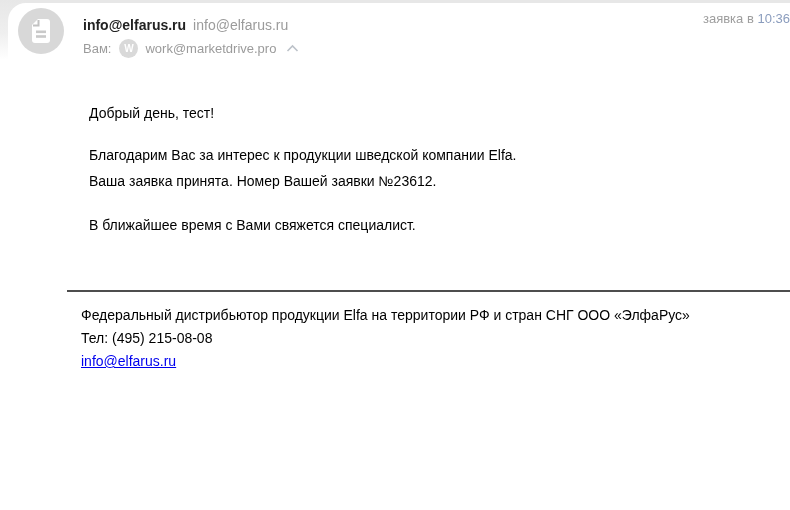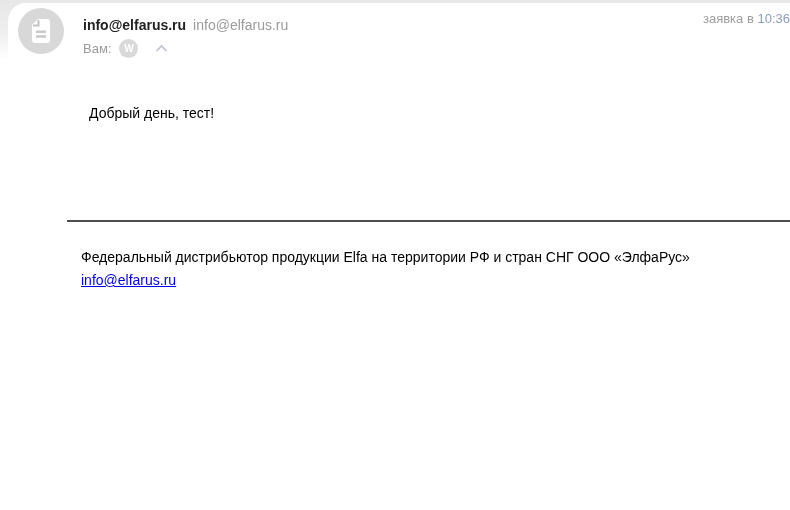--- a/index.html
+++ b/index.html
@@ -49,21 +49,21 @@
   }
   .mail-body p{margin:8px;line-height:26px;white-space:nowrap;}
   .p2{margin-top:16px !important;}
   .p3{margin-top:18px !important;}
   .divider{
     border:0;border-top:2px solid #4d4d4d;height:0;
     margin:52px 0 0 -14px;
   }
   .p4{margin-top:16px !important;}
   .p5{margin-top:8px !important;}
-  .signature{margin-top:24px;line-height:23px;font-size:14px;}
+  .signature{margin-top:12px;line-height:23px;font-size:14px;}
   .signature div{white-space:nowrap;}
   .signature a{color:#0000ee;text-decoration:underline;cursor:pointer;}
 </style>
 </head>
 <body>
 
 <div class="bg-top"></div>
 <div class="bg-corner"></div>
 
 <div class="card">
@@ -81,41 +81,45 @@
 
   <div class="hdr-text">
     <div class="hdr-line1">
       <span class="sender-name">info@elfarus.ru</span><span class="sender-email">info@elfarus.ru</span>
     </div>
     <div class="hdr-line2">
       <span class="to-label">Вам:</span>
       <span class="recipient-avatar">
           <span>W</span>
         </span>
+      <span class="recipient-email">work@marketdrive.pro</span>
       <span class="chevron">
         <svg width="13" height="9" viewBox="0 0 13 9">
           <polyline points="1.5,7 6.5,2 11.5,7" fill="none" stroke="#bcc2c9" stroke-width="1.6"></polyline>
         </svg>
       </span>
     </div>
   </div>
 
   <div class="date-wrap">
     <span class="date-label">заявка в</span>
     <span class="date-time">10:36</span>
   </div>
 
   <div class="mail-body">
     <p class="p1">Добрый день, тест!</p>
     <p class="p2">
-      <br>
+      <span>Благодарим Вас за интерес к продукции шведской компании Elfa.</span><br>
+      <span>Ваша заявка принята. Номер Вашей заявки №23612.</span>
     </p>
+    <p class="p3">В ближайшее время с Вами свяжется специалист.</p>
 
     <hr class="divider">
 
 
     <div class="signature">
       <div>Федеральный дистрибьютор продукции Elfa на территории РФ и стран СНГ ООО «ЭлфаРус»</div>
+      <div>Тел: (495) 215-08-08</div>
       <div><a href="#">info@elfarus.ru</a></div>
     </div>
   </div>
 
 </div>
 
 </body></html>

